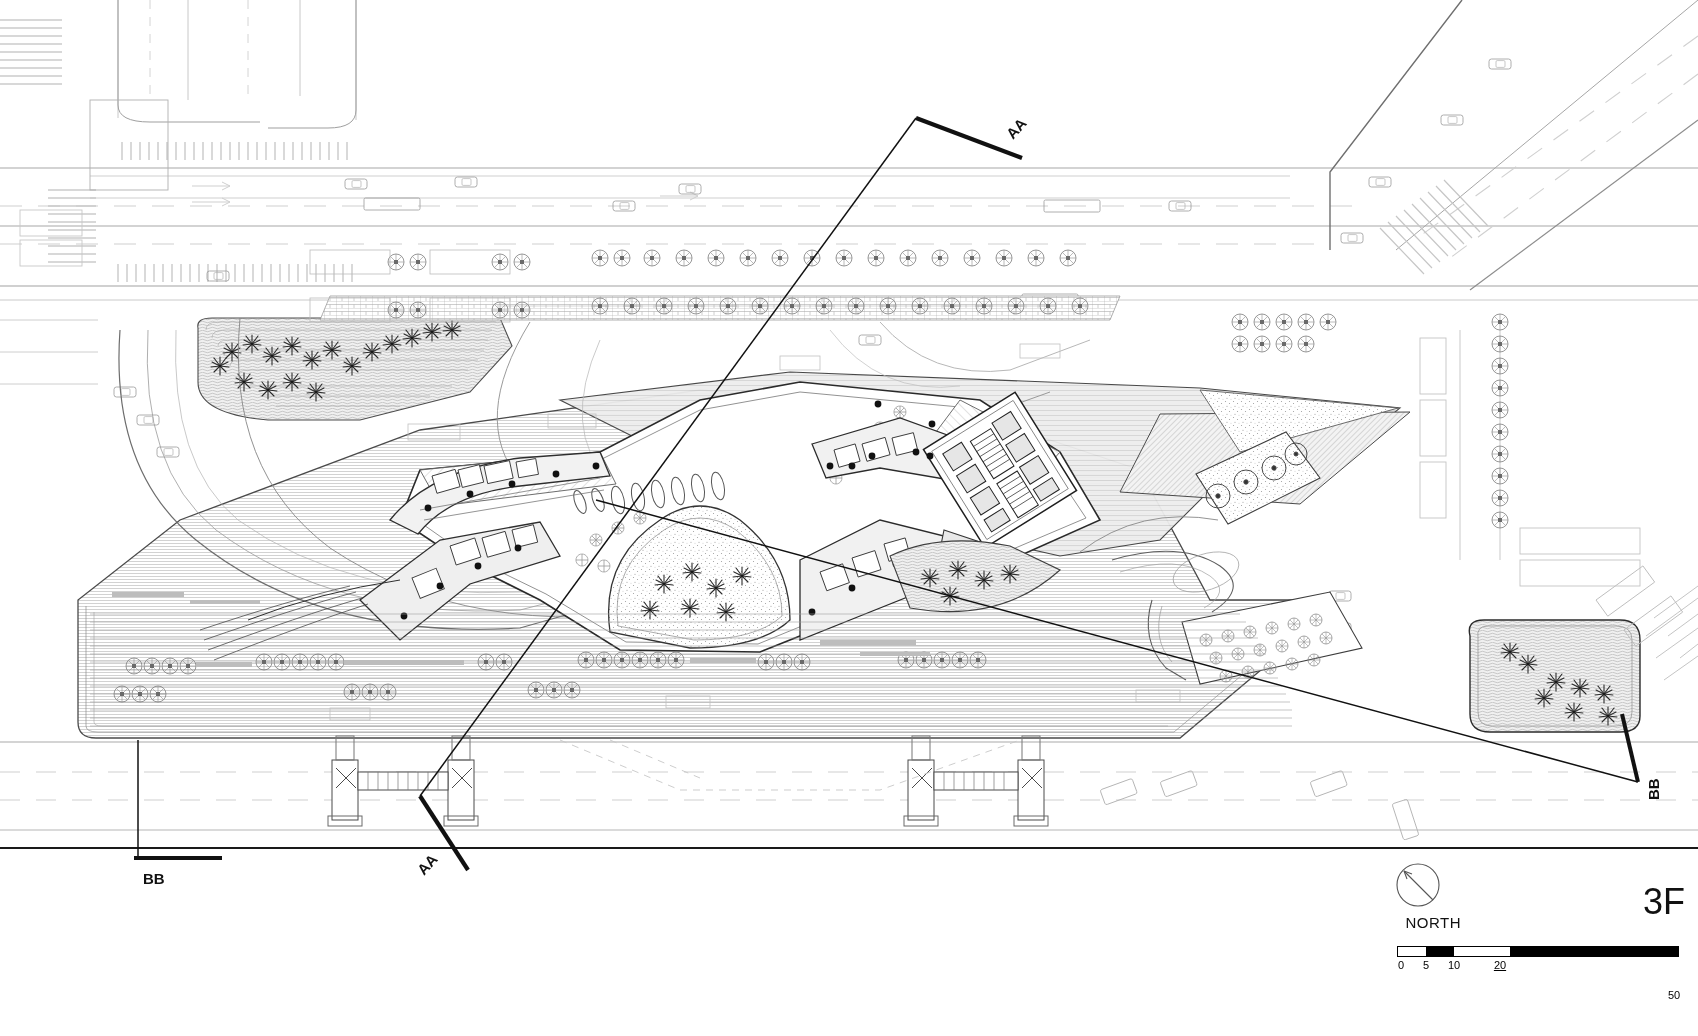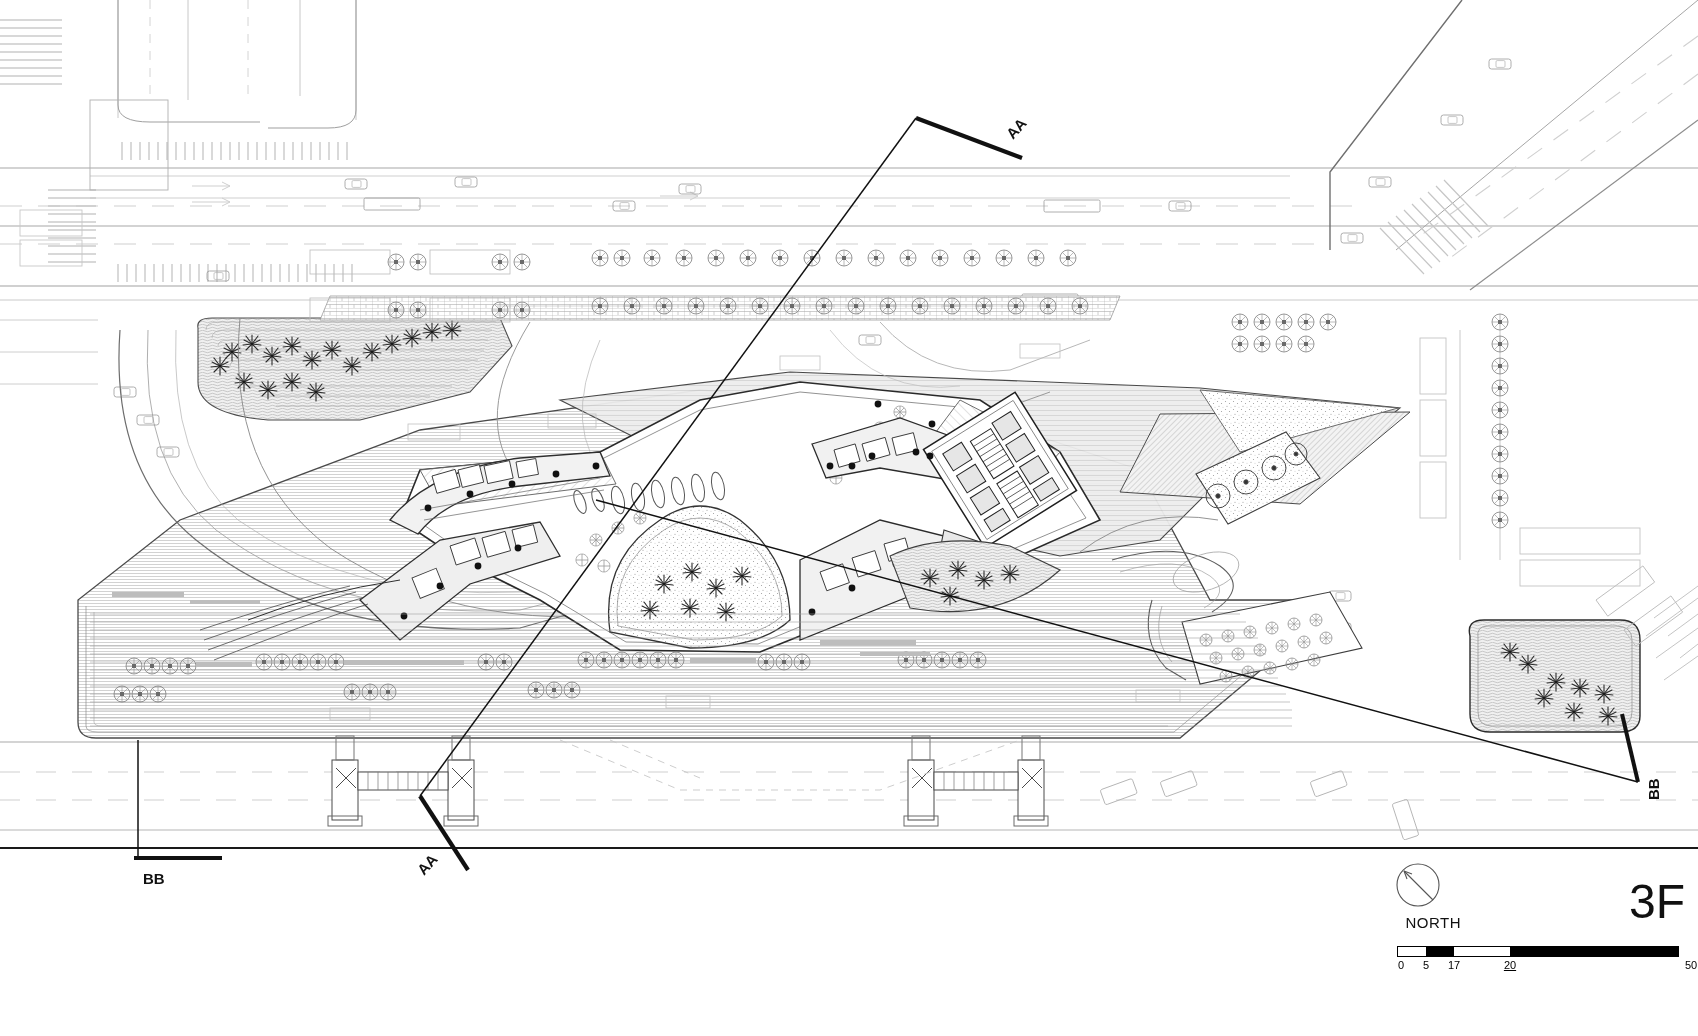--- a/index.html
+++ b/index.html
@@ -14,21 +14,21 @@
 
   
   #legend{position:absolute;left:1395px;top:862px;width:290px;height:115px;}
   .north-rose{position:absolute;left:0px;top:0px;width:46px;height:46px;}
   .north-label{
     position:absolute;left:-4px;top:52px;width:70px;
     font-size:15px;letter-spacing:.5px;color:#111;text-align:right;
   }
   .floor-label{
     position:absolute;right:0px;top:20px;
-    font-size:48px;font-weight:400;line-height:40px;color:#111;
+    font-size:36px;font-weight:400;line-height:40px;color:#111;
     letter-spacing:0px;
   }
   .scalebar-wrap{position:absolute;left:2px;top:84px;width:282px;}
   .scalebar{position:relative;width:282px;height:11px;border:1px solid #000;box-sizing:border-box;background:#fff;}
   .seg{position:absolute;top:0;height:100%;}
   .seg.dark{background:#000;}
   .sc-tick{position:absolute;top:13px;font-size:11px;color:#000;transform:translateX(-50%);}
 </style>
 </head>
 <body>
@@ -775,20 +775,20 @@
     <div class="scalebar-wrap">
       <div class="scalebar" id="scalebar">
           <div class="seg" style="left: 0px; width: 28px;"></div>
           <div class="seg dark" style="left: 28px; width: 28px;"></div>
           <div class="seg" style="left: 56px; width: 56px;"></div>
           <div class="seg dark" style="left: 112px; width: 168px;"></div>
         </div>
       <div id="scaleticks">
           <div class="sc-tick" style="left: 4px;">0</div>
           <div class="sc-tick" style="left: 29px;">5</div>
-          <div class="sc-tick" style="left: 57px;">17</div>
-          <div class="sc-tick" style="left: 113px; text-decoration: underline;">20</div>
-          <div class="sc-tick" style="left: 294px;">50</div>
+          <div class="sc-tick" style="left: 57px;">10</div>
+          <div class="sc-tick" style="left: 103px; text-decoration: underline;">20</div>
+          <div class="sc-tick" style="left: 277px; margin-top: 30px;">50</div>
         </div>
     </div>
   </div>
 
 </div>
 
 </body></html>

